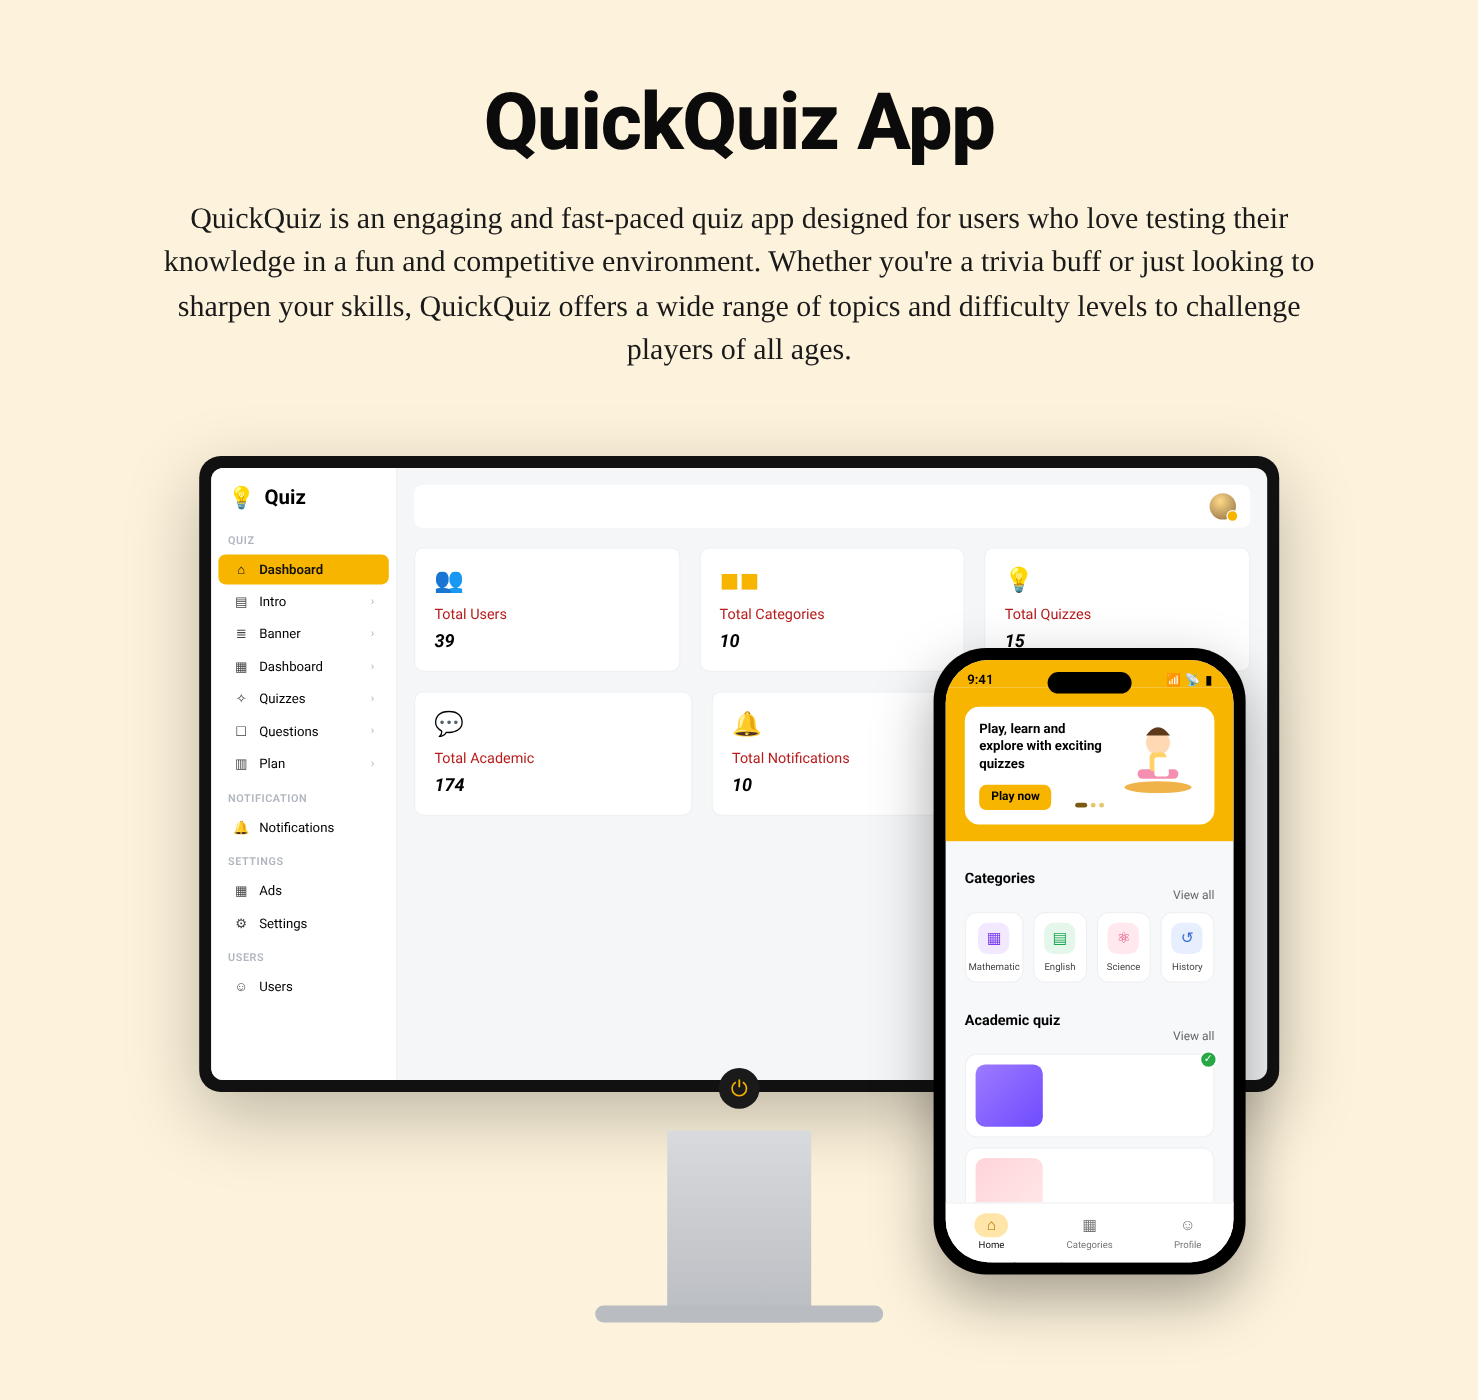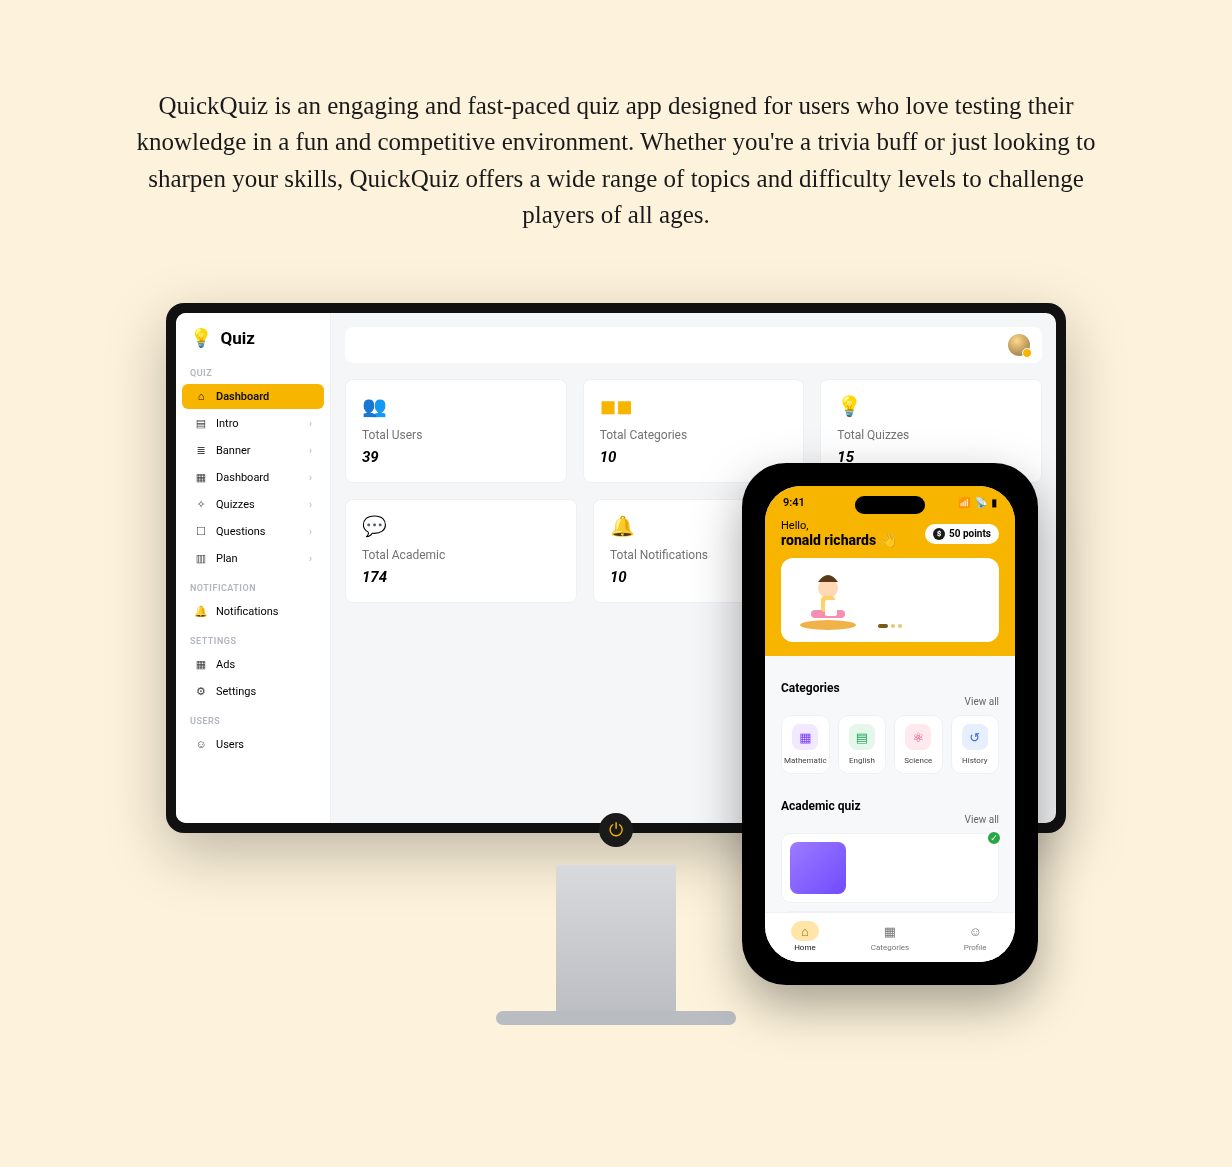--- a/index.html
+++ b/index.html
@@ -34,26 +34,26 @@
 .chev { color:#aeb4bd; font-size:10px; }
 
 
 .dash { flex:1; padding:14px; }
 .topbar { background:#fff; border-radius:8px; height:36px; display:flex; justify-content:flex-end; align-items:center; padding:0 12px; }
 .avatar { width:22px;height:22px;background:radial-gradient(circle at 40% 30%,#ffd98a,#8b6a3d);border-radius:50%; position:relative;}
 .avatar::after{content:"";position:absolute;right:-2px;bottom:-2px;width:8px;height:8px;background:#f7b500;border:1.5px solid #fff;border-radius:50%;}
 .cards { display:grid; grid-template-columns:repeat(3,1fr); gap:16px; margin-top:16px; }
 .card { background:#fff; border:1px solid #eef0f3; border-radius:8px; padding:14px 16px 16px; }
 .card .cic { font-size:20px; color:#f7b500; }
-.card .clabel{ font-size:12px; color:#737373; margin-top:10px; }
+.card .clabel{ font-size:12px; color:#b91c1c; margin-top:10px; }
 .card .cval{ font-size:15px; font-weight:700; margin-top:6px;font-style:italic; }
 .cards.row2{grid-template-columns:repeat(2,1fr); max-width:480px;}
 
 
-.phone { position:absolute; right:82px; top:160px; width:296px; height:522px; background:#000; border-radius:44px; padding:23px; box-shadow:0 20px 50px rgba(0,0,0,.35); }
+.phone { position:absolute; right:82px; top:160px; width:260px; height:522px; background:#000; border-radius:44px; padding:10px; box-shadow:0 20px 50px rgba(0,0,0,.35); }
 .phone-inner { width:100%; height:100%; background:#f7f8fa; border-radius:36px; overflow:hidden; position:relative; }
 .island{position:absolute;top:10px;left:50%;transform:translateX(-50%);width:70px;height:18px;background:#000;border-radius:10px;}
 .statusbar{display:flex;justify-content:space-between;align-items:center;padding:10px 18px 0;font-size:11px;font-weight:600;background:#f7b500;}
 .sb-time{}
 .sb-ic{display:flex;gap:4px;font-size:10px;}
 .ph-hero{background:#f7b500;padding:6px 16px 28px;}
 .ph-hellorow{display:flex;justify-content:space-between;align-items:center;margin-top:4px;}
 .ph-hello{font-size:11px;}
 .ph-name{font-size:14px;font-weight:800;display:flex;align-items:center;gap:4px;}
 .chip{background:#fff;border-radius:14px;padding:4px 8px;font-size:10px;font-weight:700;display:flex;align-items:center;gap:4px;}
@@ -84,20 +84,21 @@
 .tab .tic{width:28px;height:20px;border-radius:10px;display:flex;align-items:center;justify-content:center;font-size:13px;}
 .tab.active .tic{background:#ffe6a8;color:#a86e00;}
 .pager{display:flex;justify-content:center;gap:3px;margin-top:-18px;}
 .pager span{width:4px;height:4px;border-radius:2px;background:#e4c570;}
 .pager span.on{width:10px;background:#7a5a12;}
 </style>
 </head>
 <body>
 
 <div class="page">
+  <h1 class="hero-title">QuickQuiz App</h1>
   <p class="hero-sub">QuickQuiz is an engaging and fast-paced quiz app designed for users who love testing their knowledge in a fun and competitive environment. Whether you're a trivia buff or just looking to sharpen your skills, QuickQuiz offers a wide range of topics and difficulty levels to challenge players of all ages.</p>
 
   <div class="stage">
     <div class="monitor-wrap">
       <div class="bezel">
           <div class="screen">
 
         <aside class="sidebar">
           <div class="brandrow">
             <span class="brandbulb">💡</span>
@@ -235,34 +236,25 @@
         <div class="island"></div>
         <div class="statusbar">
           <span class="sb-time">9:41</span>
           <span class="sb-ic">
               <span>📶</span>
               <span>📡</span>
               <span>▮</span>
             </span>
         </div>
         <div class="ph-hero">
-          <div class="ph-hellorow">
-            <div>
-              <div class="ph-hello">Hello,</div>
-              <div class="ph-name">
-                  <span>ronald richards</span>
-                  <span>👋</span>
-                </div>
-            </div>
-            <div class="chip">
-                <span class="coin">$</span>
-                <span>50 points</span>
-              </div>
-          </div>
           <div class="promo">
+            <div class="promo-l">
+              <div class="promo-title">Play, learn and explore with exciting quizzes</div>
+              <button class="playbtn">Play now</button>
+            </div>
             <div class="promo-img">
               <svg class="sitter" viewBox="0 0 70 60">
                 <ellipse cx="35" cy="55" rx="28" ry="5" fill="#f0b34a"></ellipse>
                 <rect x="18" y="40" width="34" height="8" rx="4" fill="#f48fb1"></rect>
                 <circle cx="35" cy="18" r="10" fill="#ffd9b3"></circle>
                 <path d="M25 12q10-14 20 0" fill="#5d3b1a"></path>
                 <rect x="28" y="26" width="14" height="16" rx="4" fill="#ffd166"></rect>
                 <rect x="32" y="30" width="12" height="16" rx="2" fill="#fff"></rect>
               </svg>
             </div>

